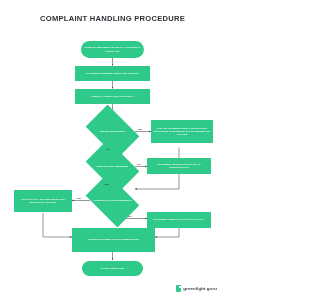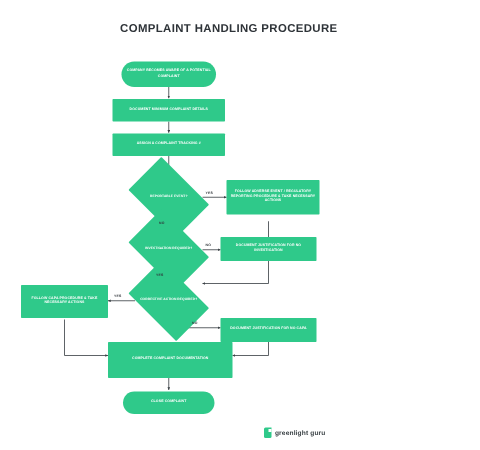--- a/index.html
+++ b/index.html
@@ -8,21 +8,21 @@
     background:#ffffff;
     font-family:"Liberation Sans", sans-serif;
     overflow:hidden;
     position:relative;
   }
   #canvas{position:absolute;inset:0;}
 
   #title{
     position:absolute;
     top:14px;left:0;width:225px;
-    text-align:right;
+    text-align:center;
     font-size:7.6px;
     font-weight:bold;
     letter-spacing:0.25px;
     color:#2e3338;
     font-family:"Liberation Sans", sans-serif;
   }
 
   .node{
     position:absolute;
     box-sizing:border-box;

